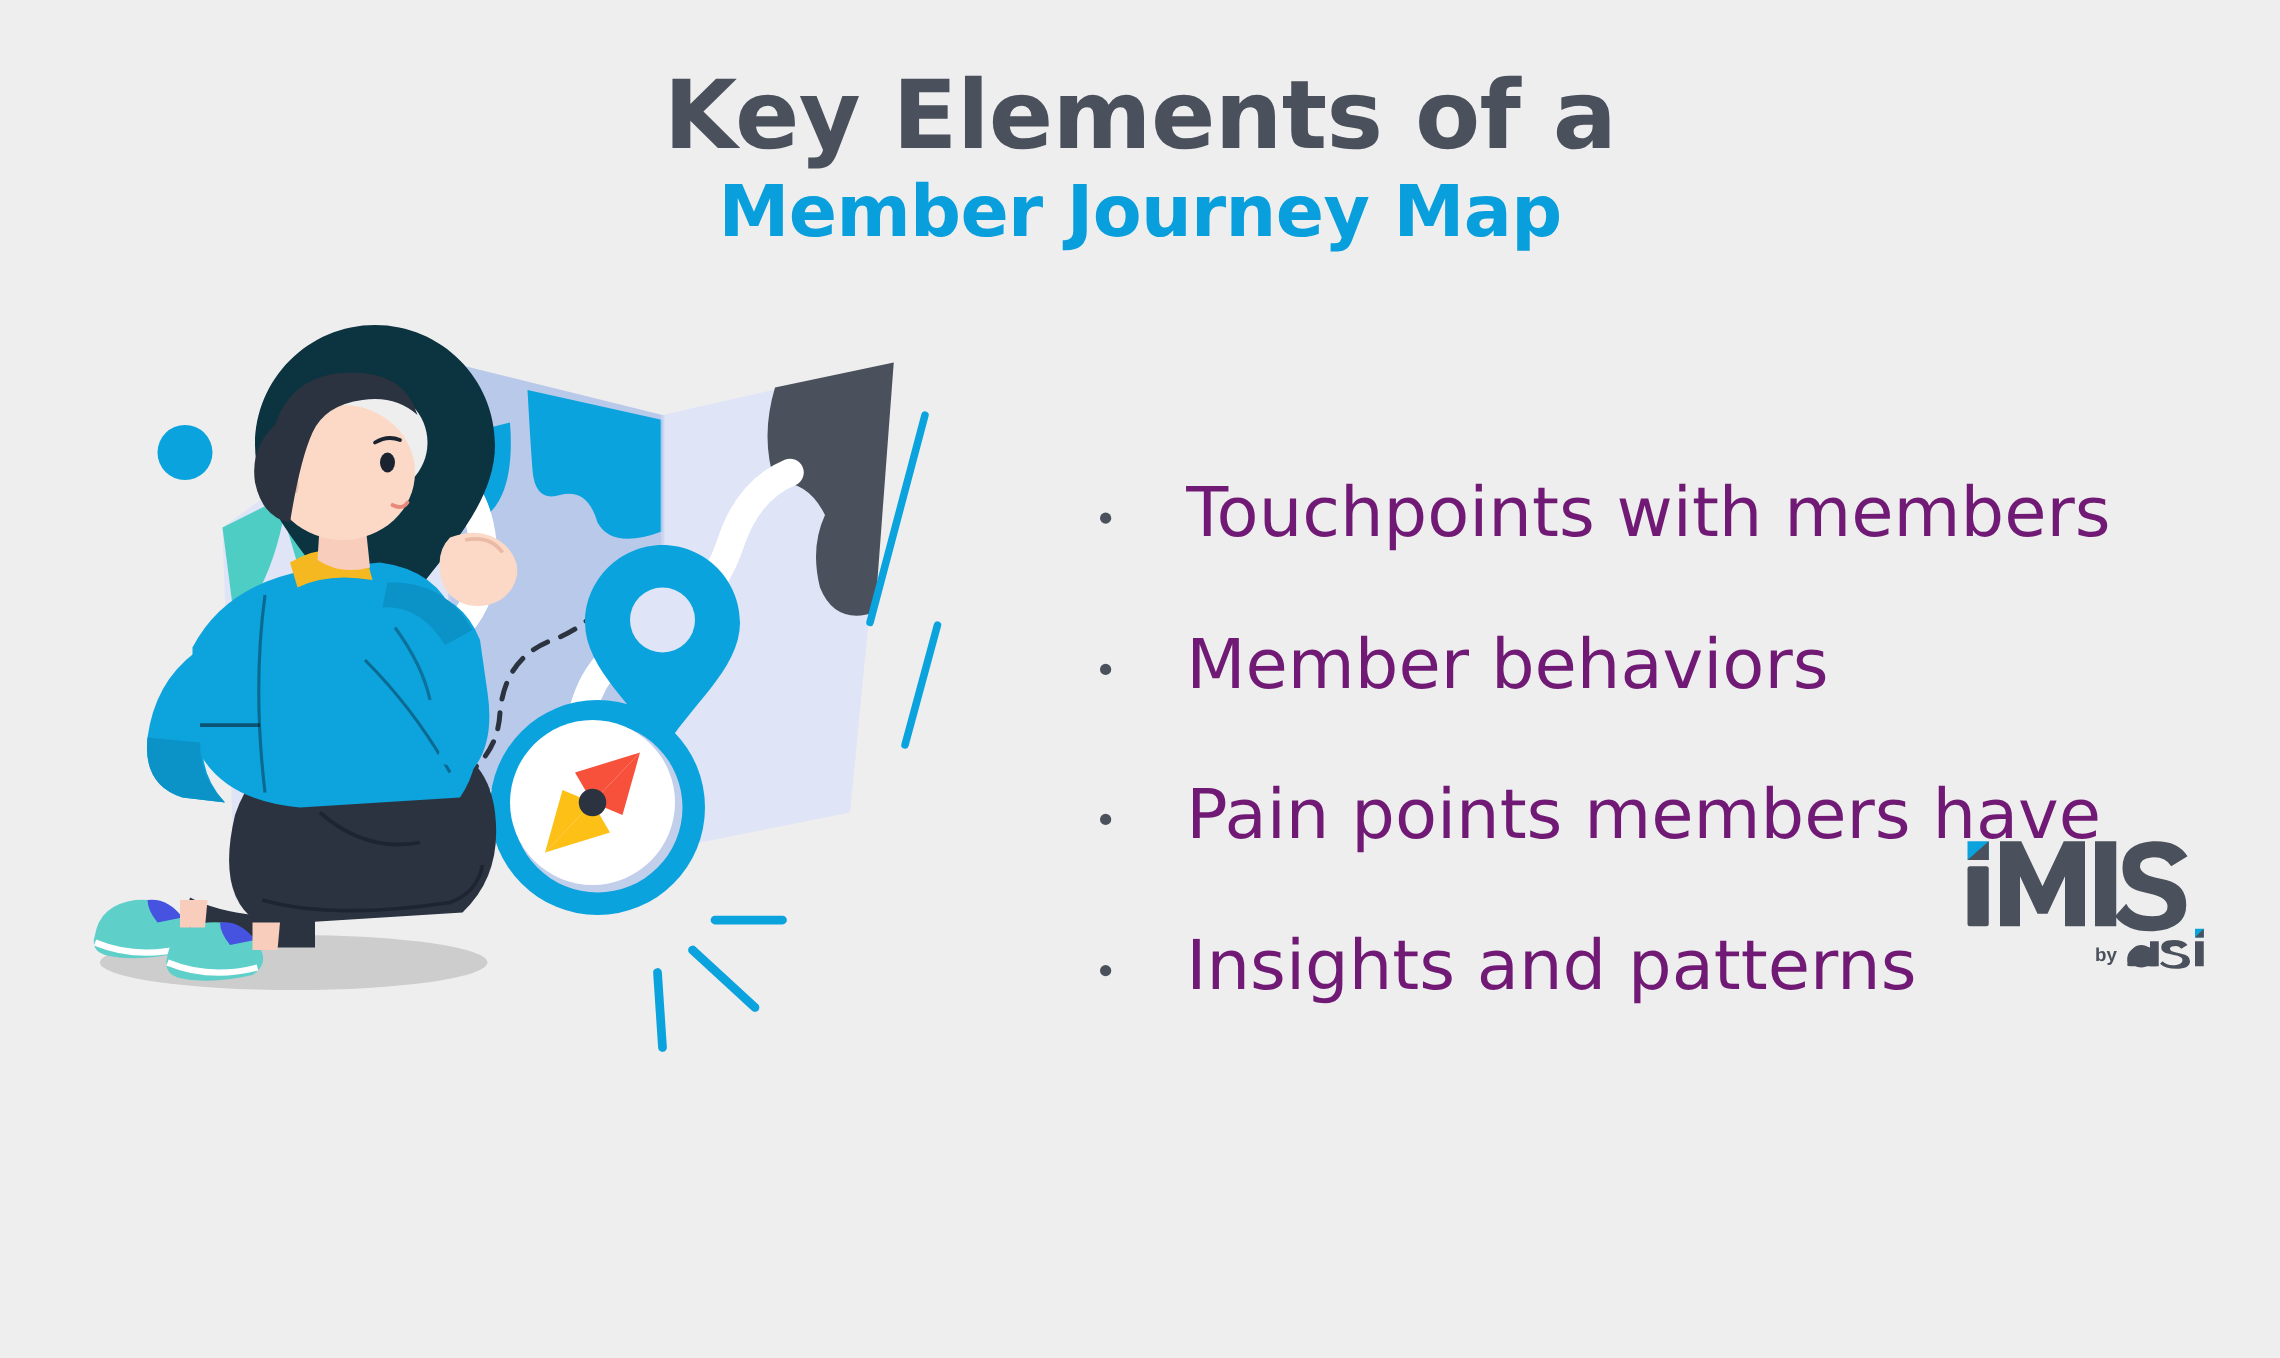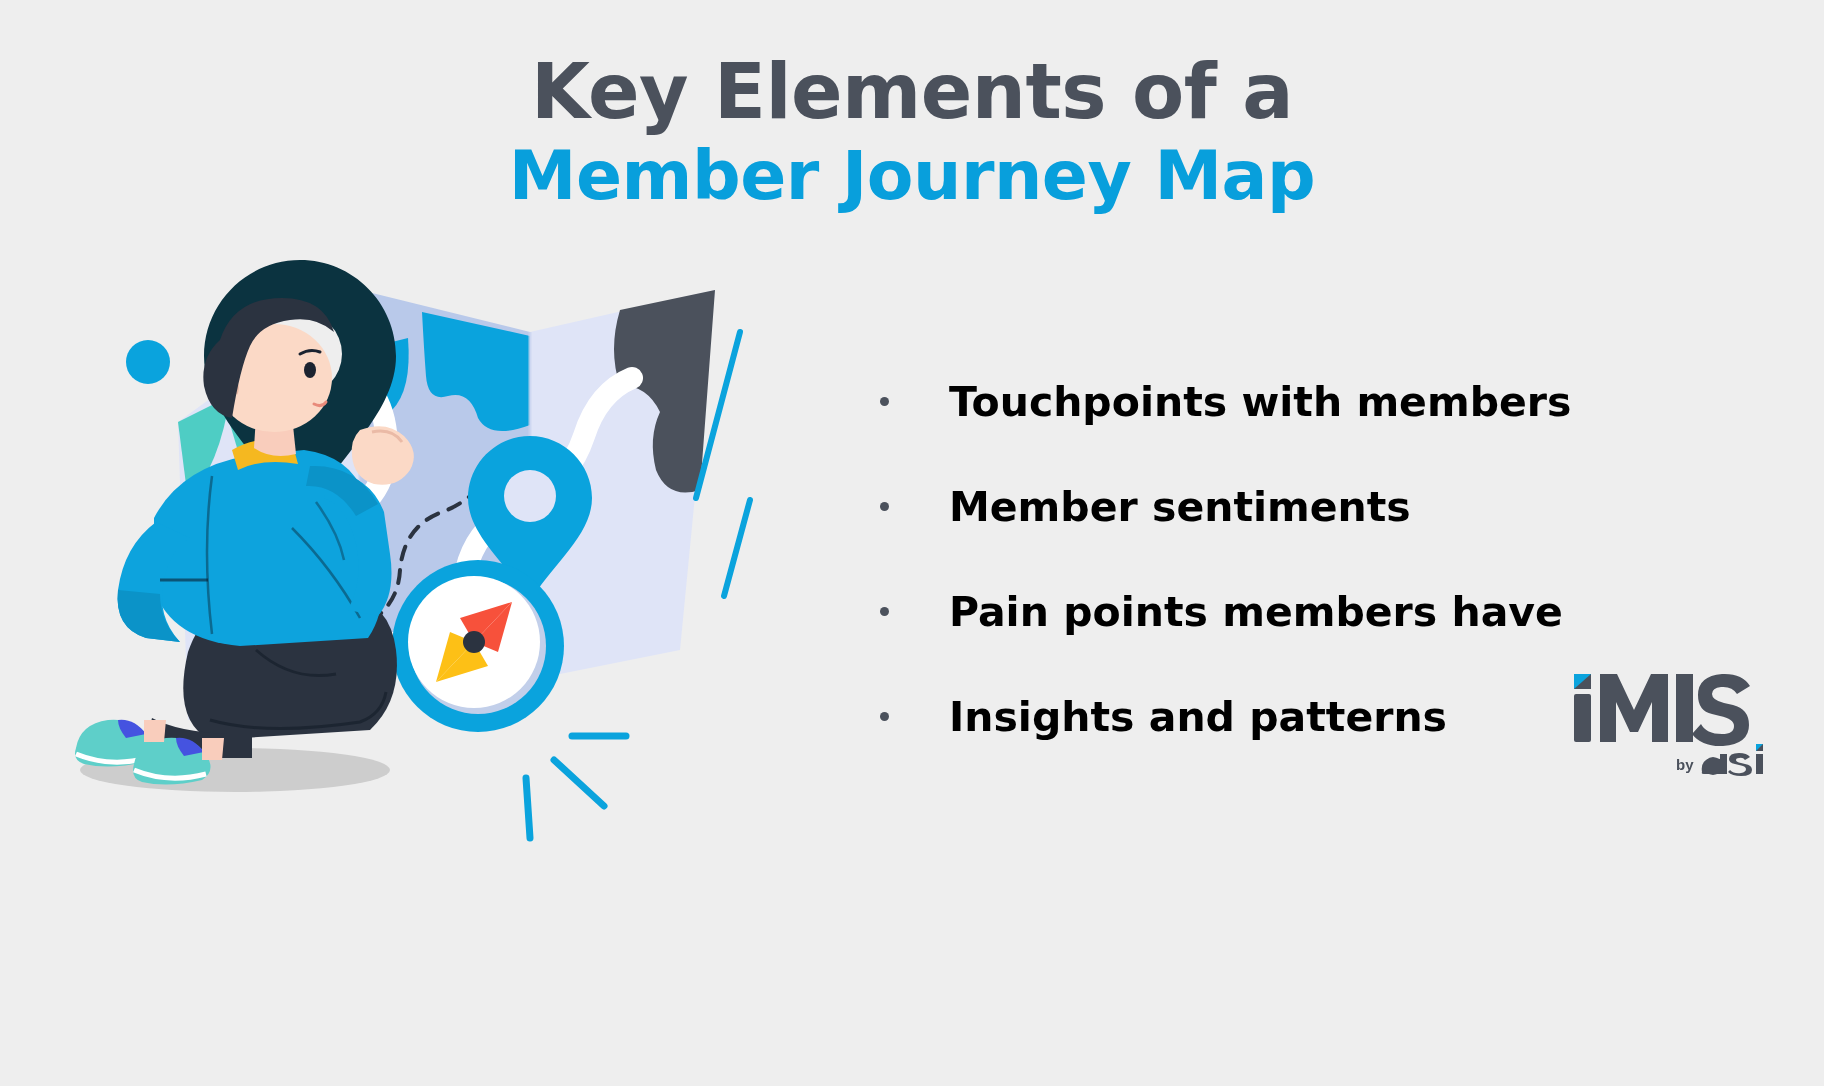--- a/index.html
+++ b/index.html
@@ -21,21 +21,21 @@
     top:52px; left:0; width:1824px;
     text-align:center;
   }
   .title-line1, .title-line2 {
     font-family:"DejaVu Sans", sans-serif;
     font-weight:700;
     letter-spacing:-0.5px;
     line-height:1.04;
   }
   .title-line1 { font-size:76px; color:#4b515c; }
-  .title-line2 { font-size:68px; color:#089fdc; margin-top:10px; }
+  .title-line2 { font-size:57px; color:#089fdc; margin-top:10px; }
 
   
   .bullet-list {
     position:absolute;
     left:880px; top:380px;
     width:860px;
   }
   .bullet-row {
     display:flex;
     align-items:baseline;
@@ -46,23 +46,23 @@
     flex:0 0 auto;
     width:9px; height:9px;
     border-radius:50%;
     background:#4b515c;
     margin-right:60px;
     position:relative;
     top:-10px;
   }
   .bullet-text {
     font-family:"DejaVu Sans", sans-serif;
-    font-size:41px;
-    font-weight:700;
-    color:#000000;
+    font-size:55px;
+    font-weight:400;
+    color:#701a75;
     line-height:1.1;
     white-space:nowrap;
   }
 
   
   .logo-block {
     position:absolute;
     right:52px; bottom:88px;
     text-align:right;
   }
@@ -211,21 +211,21 @@
     </svg>
   </div>
 
   <ul class="bullet-list" style="list-style:none;">
     <li class="bullet-row">
       <span class="bullet-dot"></span>
       <span class="bullet-text">Touchpoints with members</span>
     </li>
     <li class="bullet-row">
       <span class="bullet-dot"></span>
-      <span class="bullet-text">Member sentiments</span>
+      <span class="bullet-text">Member behaviors</span>
     </li>
     <li class="bullet-row">
       <span class="bullet-dot"></span>
       <span class="bullet-text">Pain points members have</span>
     </li>
     <li class="bullet-row">
       <span class="bullet-dot"></span>
       <span class="bullet-text">Insights and patterns</span>
     </li>
   </ul>

